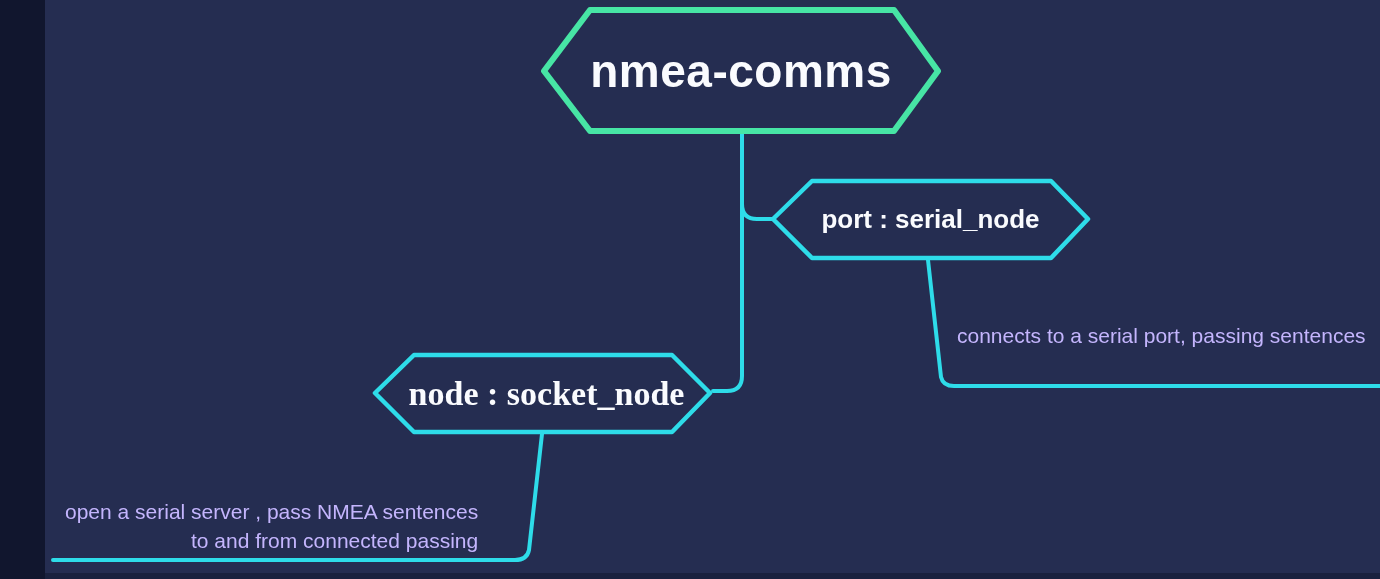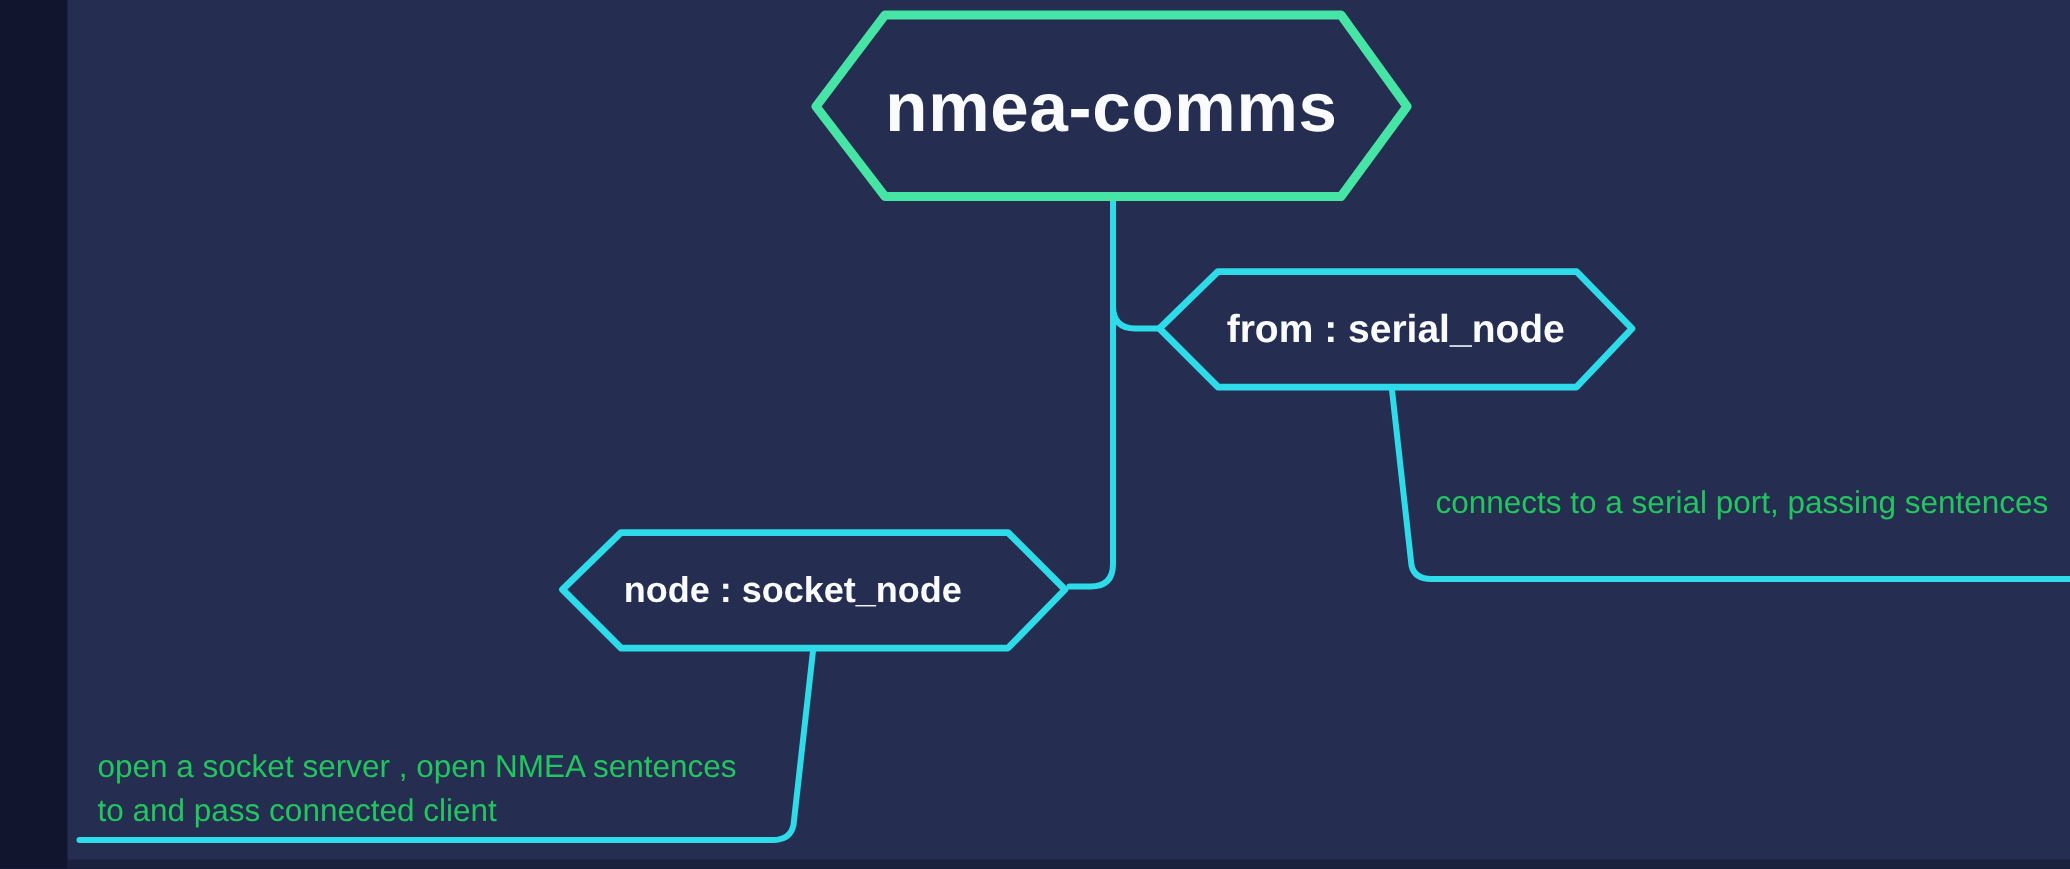--- a/index.html
+++ b/index.html
@@ -54,30 +54,32 @@
   .root-label {
     left: 499px; top: 10px; width: 394px; height: 121px;
     font-size: 46px;
     letter-spacing: 0.5px;
   }
   .serial-label {
     left: 728px; top: 181px; width: 315px; height: 77px;
     font-size: 26px;
   }
   .socket-label {
-    left: 316px; top: 355px; width: 335px; height: 77px;
-    font-size: 24px;
+    left: 334px; top: 355px; width: 335px; height: 77px;
+    font-size: 34px;
+    font-family: Liberation Serif, serif;
   }
   .note {
     position: absolute;
-    color: #22c55e;
+    color: #c4b5fd;
     font-size: 21px;
     line-height: 29px;
     white-space: nowrap;
     cursor: default;
+    text-align: right;
   }
   .serial-note { left: 912px; top: 321px; }
   .socket-note { left: 20px;  top: 497px; }
   .watermark {
     position: absolute;
     left: 1122px;
     top: 492px;
     width: 250px;
     font-size: 40px;
     line-height: 52px;
@@ -111,28 +113,28 @@
 
     <polygon class="hex root-hex" points="499,71 545,10 849,10 893,71 849,131 545,131"></polygon>
 
     <polygon class="hex child-hex" points="728,219 767,181 1006,181 1043,219 1006,258 767,258"></polygon>
 
     <polygon class="hex child-hex" points="330,393 369,355 627,355 665,393 627,432 369,432"></polygon>
   </svg>
 
   <div class="label root-label">nmea-comms</div>
 
-  <div class="label serial-label">from : serial_node</div>
+  <div class="label serial-label">port : serial_node</div>
 
   <div class="label socket-label">node : socket_node</div>
 
   <div class="note serial-note">
     <div>connects to a serial port, passing sentences</div>
   </div>
 
   <div class="note socket-note">
-    <div>open a socket server , open NMEA sentences</div>
-    <div>to and pass connected client</div>
+    <div>open a serial server , pass NMEA sentences</div>
+    <div>to and from connected passing</div>
   </div>
 
 
   <div class="bottom-strip"></div>
 </div>
 
 </body></html>

